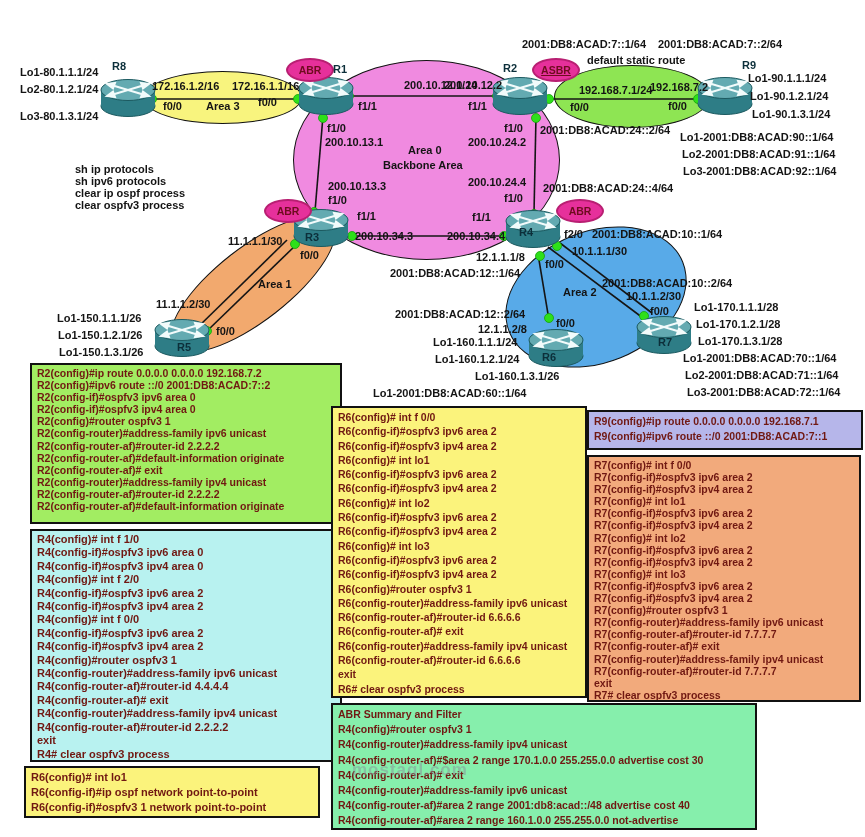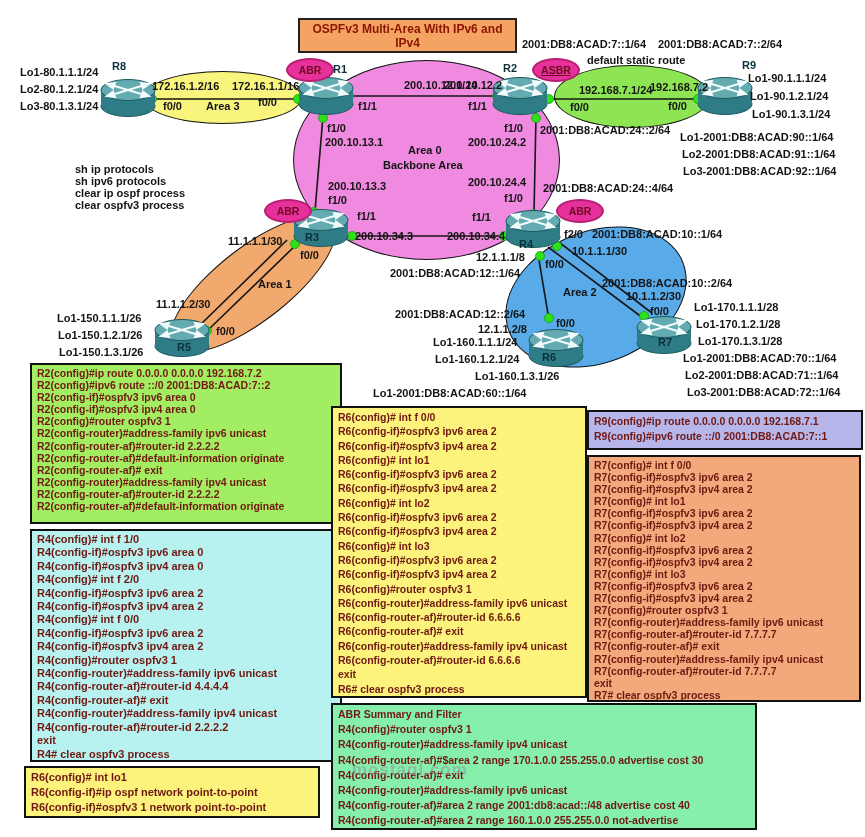--- a/index.html
+++ b/index.html
@@ -222,41 +222,40 @@
       <polygon points="7,5 15,4 13,9.5"></polygon>
     </g>
   </svg>
 </div>
 
   <div class="badge" style="left:286px;top:58px;">ABR</div>
   <div class="badge" style="left:532px;top:58px;text-decoration:underline;">ASBR</div>
   <div class="badge" style="left:264px;top:199px;">ABR</div>
   <div class="badge" style="left:556px;top:199px;">ABR</div>
 
-  <div class="titlebox">OSPFv3 Multi-Area With IPv6 and IPv4</div>
 
   <span class="lbl rname" style="left:112px;top:60px;">R8</span>
   <span class="lbl rname" style="left:333px;top:63px;">R1</span>
   <span class="lbl rname" style="left:503px;top:62px;">R2</span>
   <span class="lbl rname" style="left:716px;top:59px;padding-left:26px;">R9</span>
   <span class="lbl rname" style="left:305px;top:231px;">R3</span>
-  <span class="lbl rname" style="left:519px;top:238px;">R4</span>
+  <span class="lbl rname" style="left:519px;top:226px;">R4</span>
   <span class="lbl rname" style="left:177px;top:341px;">R5</span>
   <span class="lbl rname" style="left:542px;top:351px;">R6</span>
   <span class="lbl rname" style="left:658px;top:336px;">R7</span>
 
   <span class="lbl" style="left:206px;top:100px;">Area 3</span>
   <span class="lbl" style="left:408px;top:144px;">Area 0</span>
   <span class="lbl" style="left:383px;top:159px;">Backbone Area</span>
   <span class="lbl" style="left:258px;top:278px;">Area 1</span>
   <span class="lbl" style="left:563px;top:286px;">Area 2</span>
 
   <span class="lbl" style="left:20px;top:66px;">Lo1-80.1.1.1/24</span>
   <span class="lbl" style="left:20px;top:83px;">Lo2-80.1.2.1/24</span>
-  <span class="lbl" style="left:20px;top:100px;">Lo3-80.1.3.1/24</span>
+  <span class="lbl" style="left:20px;top:110px;">Lo3-80.1.3.1/24</span>
   <span class="lbl" style="left:152px;top:80px;">172.16.1.2/16</span>
   <span class="lbl" style="left:232px;top:80px;">172.16.1.1/16</span>
   <span class="lbl" style="left:163px;top:100px;">f0/0</span>
   <span class="lbl" style="left:258px;top:96px;">f0/0</span>
 
   <span class="lbl" style="left:368px;top:79px;padding-left:36px;">200.10.12.1/24</span>
   <span class="lbl" style="left:444px;top:79px;">200.10.12.2</span>
   <span class="lbl" style="left:358px;top:100px;">f1/1</span>
   <span class="lbl" style="left:468px;top:100px;">f1/1</span>
 

